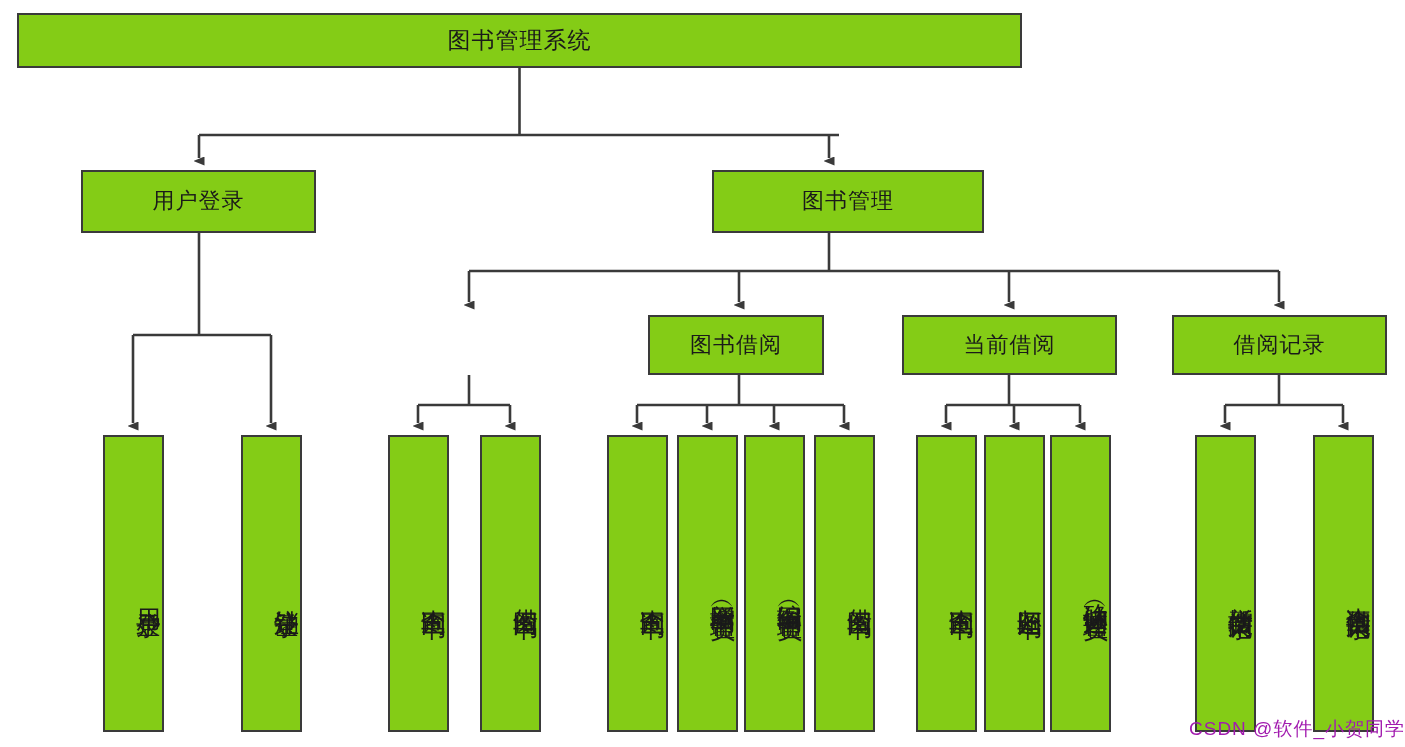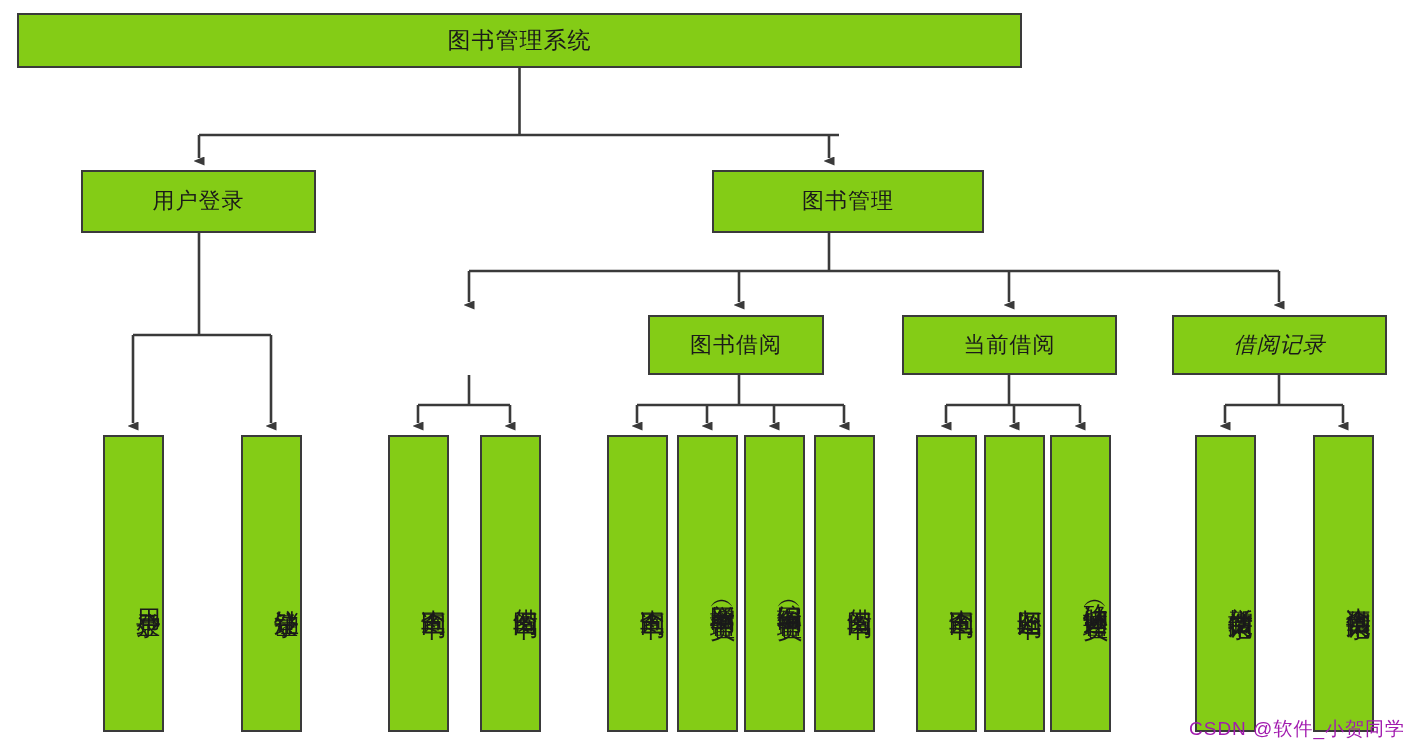--- a/index.html
+++ b/index.html
@@ -134,21 +134,21 @@
   <div class="node horiz" style="left:712px; top:170px; width:272px; height:63px;">
     <span>图书管理</span>
   </div>
 
   <div class="node horiz" style="left:632px; top:315px; width:176px; height:60px;margin-left:16px;">
     <span>图书借阅</span>
   </div>
   <div class="node horiz" style="left:902px; top:315px; width:215px; height:60px;">
     <span>当前借阅</span>
   </div>
-  <div class="node horiz" style="left:1172px; top:315px; width:215px; height:60px;font-style:italic;">
+  <div class="node horiz" style="left:1172px; top:315px; width:215px; height:60px;">
     <span>借阅记录</span>
   </div>
 
   <div class="node vert" style="left:103px; top:435px; width:61px; height:297px;">
     <span class="vlabel">用户登录</span>
   </div>
   <div class="node vert" style="left:241px; top:435px; width:61px; height:297px;">
     <span class="vlabel">注销登录</span>
   </div>
 

